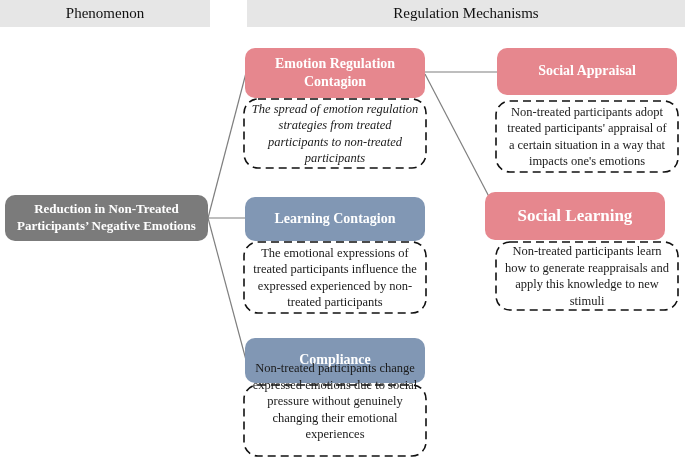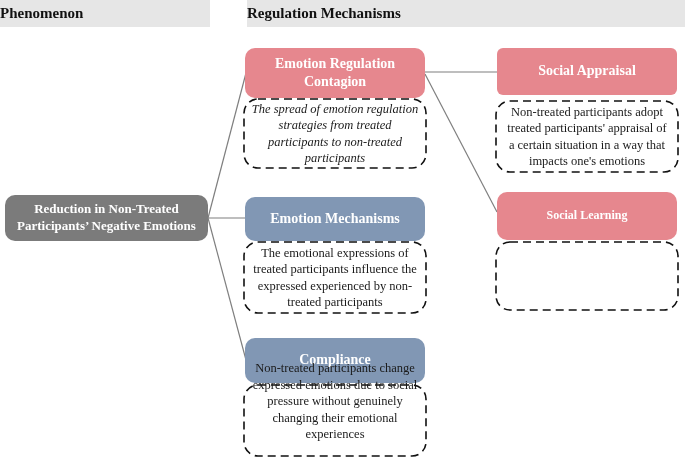--- a/index.html
+++ b/index.html
@@ -1,30 +1,30 @@
 <!DOCTYPE html>
 <html><head>
 <meta charset="utf-8">
 <style>
   html,body{margin:0;padding:0;background:#fff;}
   body{font-family:"Liberation Serif","DejaVu Serif",serif;}
   .canvas{position:relative;width:685px;height:460px;background:#ffffff;overflow:hidden;}
-  .bar{position:absolute;top:0;height:27px;background:#e6e6e6;display:flex;align-items:center;justify-content:flex-start;
-       font-weight:bold;font-size:15px;color:#111;}
+  .bar{position:absolute;top:0;height:27px;background:#e6e6e6;display:flex;align-items:center;justify-content:center;
+       font-weight:normal;font-size:15px;color:#111;}
   .bar-left{left:0;width:210px;}
   .bar-right{left:247px;width:438px;}
   .wires{position:absolute;left:0;top:0;width:685px;height:460px;}
   .node{position:absolute;display:flex;align-items:center;justify-content:center;text-align:center;
         color:#ffffff;font-weight:bold;line-height:1.3;border-radius:10px;box-sizing:border-box;}
   .node-phenomenon{left:5px;top:195px;width:203px;height:46px;font-size:13px;padding:1px 4px;}
   .node-erc{left:245px;top:48px;width:180px;height:50px;font-size:14px;padding:2px 14px;}
   .node-ec{left:245px;top:197px;width:180px;height:44px;font-size:14px;padding:2px 10px;}
   .node-comp{left:245px;top:338px;width:180px;height:45px;font-size:14px;padding:2px 22px;}
-  .node-sa{left:497px;top:48px;width:180px;height:47px;font-size:14px;padding:2px 10px;border-radius:6px;}
-  .node-sl{left:497px;top:192px;width:180px;height:48px;font-size:12px;padding:2px 10px;}
+  .node-sa{left:497px;top:48px;width:180px;height:47px;font-size:14px;padding:2px 10px;}
+  .node-sl{left:485px;top:192px;width:180px;height:48px;font-size:17px;padding:2px 10px;}
   .desc{position:absolute;display:flex;align-items:center;justify-content:center;text-align:center;
         font-size:12.5px;line-height:1.32;color:#1a1a1a;box-sizing:border-box;padding:3px 7px;}
   .desc-erc{left:244px;top:99px;width:182px;height:69px;font-style:italic;}
   .desc-ec{left:244px;top:242px;width:182px;height:71px;}
   .desc-comp{left:244px;top:366px;width:182px;height:71px;}
   .desc-sa{left:496px;top:101px;width:182px;height:71px;text-align:center;}
   .desc-sl{left:496px;top:242px;width:182px;height:68px;}
 </style>
 </head>
 <body>
@@ -57,21 +57,21 @@
   </div>
 
   <div class="node node-phenomenon" style="background: rgb(123, 123, 123);">
     <span>Reduction in Non-Treated Participants’ Negative Emotions</span>
   </div>
   <div class="desc desc-erc">
     <span>The spread of emotion regulation strategies from treated participants to non-treated participants</span>
   </div>
 
   <div class="node node-ec" style="background: rgb(129, 151, 180);">
-    <span>Emotion Mechanisms</span>
+    <span>Learning Contagion</span>
   </div>
   <div class="desc desc-ec">
     <span>The emotional expressions of treated participants influence the expressed experienced by non-treated participants</span>
   </div>
 
   <div class="node node-comp" style="background: rgb(129, 151, 180);">
     <span>Compliance</span>
   </div>
   <div class="desc desc-comp">
     <span>Non-treated participants change expressed emotions due to social pressure without genuinely changing their emotional experiences</span>
@@ -80,14 +80,17 @@
   <div class="node node-sa" style="background: rgb(230, 135, 142);">
     <span>Social Appraisal</span>
   </div>
   <div class="desc desc-sa">
     <span>Non-treated participants adopt treated participants' appraisal of a certain situation in a way that impacts one's emotions</span>
   </div>
 
   <div class="node node-sl" style="background: rgb(230, 135, 142);">
     <span>Social Learning</span>
   </div>
+  <div class="desc desc-sl">
+    <span>Non-treated participants learn how to generate reappraisals and apply this knowledge to new stimuli</span>
+  </div>
 
 </div>
 
 </body></html>

